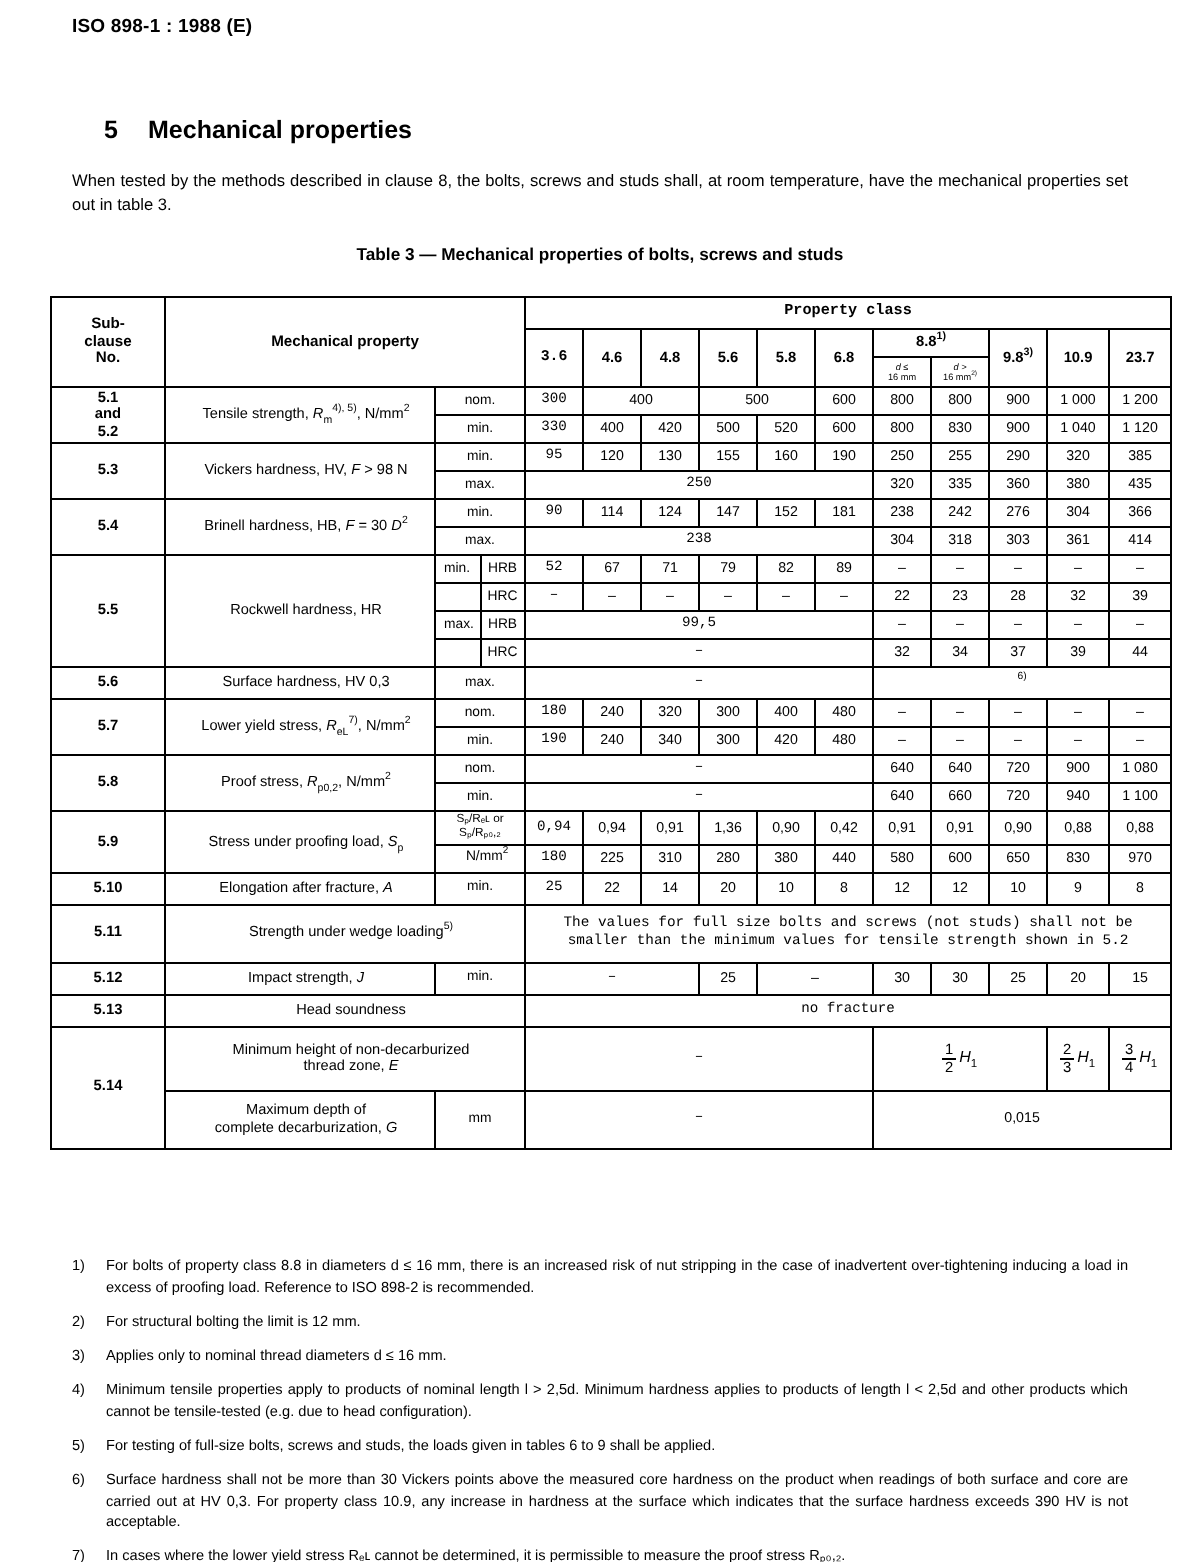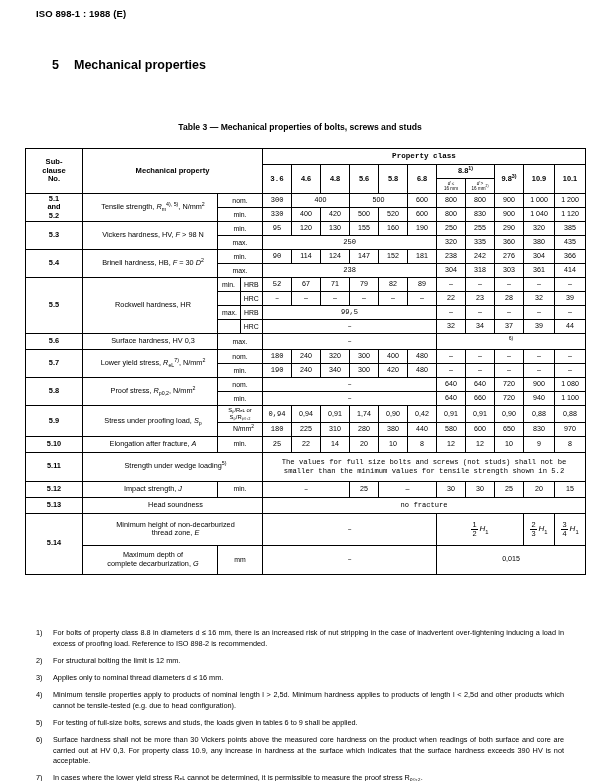--- a/index.html
+++ b/index.html
@@ -70,20 +70,21 @@
 <body>
 
 <div class="page">
 
   <div class="doc-header">ISO 898-1 : 1988 (E)</div>
 
   <div class="clause-title">
     <span class="clause-num">5</span><span>Mechanical properties</span>
   </div>
 
+  <div class="intro">When tested by the methods described in clause 8, the bolts, screws and studs shall, at room temperature, have the mechanical properties set out in table 3.</div>
 
   <div class="table-caption">Table 3 — Mechanical properties of bolts, screws and studs</div>
 
   <table class="t3">
     <colgroup>
       <col style="width:57px">
         <col style="width:135px">
         <col style="width:45px">
       <col style="width:29px">
         <col style="width:29px">
@@ -115,21 +116,21 @@
       <td rowspan="2" class="hdr-sub">5.6</td>
       <td rowspan="2" class="hdr-sub">5.8</td>
       <td rowspan="2" class="hdr-sub">6.8</td>
       <td colspan="2" class="hdr-sub">
         <span>8.8</span><sup>1)</sup>
       </td>
       <td rowspan="2" class="hdr-sub">
         <span>9.8</span><sup>3)</sup>
       </td>
       <td rowspan="2" class="hdr-sub">10.9</td>
-      <td rowspan="2" class="hdr-sub">10.1</td>
+      <td rowspan="2" class="hdr-sub">23.7</td>
     </tr>
     <tr>
       <td class="hdr-tiny" style="height:14px">
         <i>d ≤</i><br>
         <span>16 mm</span>
       </td>
       <td class="hdr-tiny">
         <i>d &gt;</i><br>
         <span>16 mm</span><sup>2)</sup>
       </td>
@@ -381,21 +382,21 @@
       <td rowspan="2" class="subcl thicktop">5.9</td>
       <td rowspan="2" class="propcol thicktop">
         <span>Stress under proofing load, </span><i>S</i><sub>p</sub>
       </td>
       <td class="thicktop" style="font-size:5.9px;padding:1px 2px !important">
         <span>Sₚ/Rₑʟ or Sₚ/Rₚ₀,₂</span>
       </td>
       <td class="num thicktop thickleft">0,94</td>
       <td class="num thicktop">0,94</td>
       <td class="num thicktop">0,91</td>
-      <td class="num thicktop">1,74</td>
+      <td class="num thicktop">1,36</td>
       <td class="num thicktop">0,90</td>
       <td class="num thicktop">0,42</td>
       <td class="num thicktop">0,91</td>
       <td class="num thicktop">0,91</td>
       <td class="num thicktop">0,90</td>
       <td class="num thicktop">0,88</td>
       <td class="num thicktop">0,88</td>
     </tr>
     <tr>
       <td class="qual">

